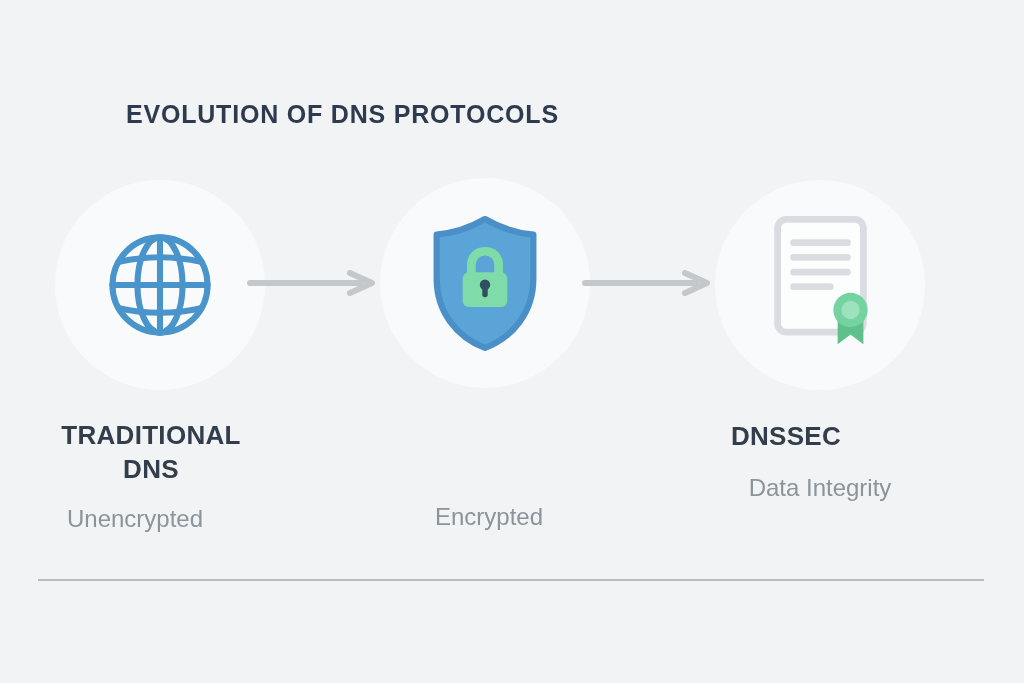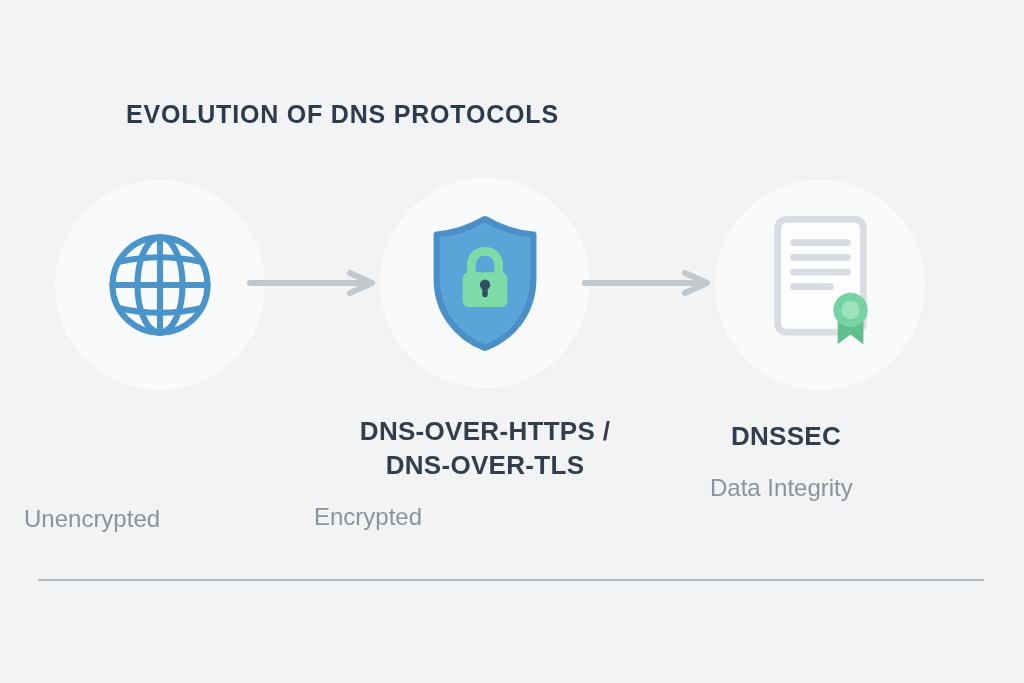--- a/index.html
+++ b/index.html
@@ -58,20 +58,21 @@
     text-align: center;
     font-size: 26px;
     font-weight: bold;
     line-height: 34px;
     color: var(--label-text, #333e4c);
     white-space: pre-line;
     letter-spacing: 0.3px;
   }
   .stage-sublabel {
     position: absolute;
+    text-align: center;
     font-size: 24px;
     font-weight: 400;
     color: var(--sublabel-text, #8b939b);
   }
   .divider {
     position: absolute;
     left: 38px;
     top: 579px;
     width: 946px;
     height: 2px;
@@ -171,24 +172,24 @@
       <line class="doc-line" x1="33" y1="25" x2="77" y2="25"></line>
       <line class="doc-line" x1="33" y1="37" x2="77" y2="37"></line>
       <line class="doc-line" x1="33" y1="49" x2="77" y2="49"></line>
       <line class="doc-line" x1="33" y1="61" x2="63" y2="61"></line>
       <path class="badge-ribbon" d="M69 82 L69 108 L79.5 100 L90 108 L90 82 Z"></path>
       <circle class="badge-circle" cx="79.5" cy="80" r="14"></circle>
       <circle class="badge-inner" cx="79.5" cy="80" r="7.5"></circle>
     </svg>
   </div>
 
+  <div class="stage-label" style="left:40px; top:418px; width:222px;">TRADITIONAL
+DNS</div>
   <div class="stage-sublabel" style="left:24px; top:505px; width:222px;">Unencrypted</div>
 
-  <div class="stage-label" style="left:320px; top:414px; width:330px;">DNS-OVER-HTTPS /
-DNS-OVER-TLS</div>
-  <div class="stage-sublabel" style="left:314px; top:503px; width:330px;">Encrypted</div>
+  <div class="stage-sublabel" style="left:324px; top:503px; width:330px;">Encrypted</div>
 
   <div class="stage-label" style="left:676px; top:419px; width:220px;">DNSSEC</div>
   <div class="stage-sublabel" style="left:710px; top:474px; width:220px;">Data Integrity</div>
 
   <div class="divider"></div>
 
 </div>
 
 </body></html>

